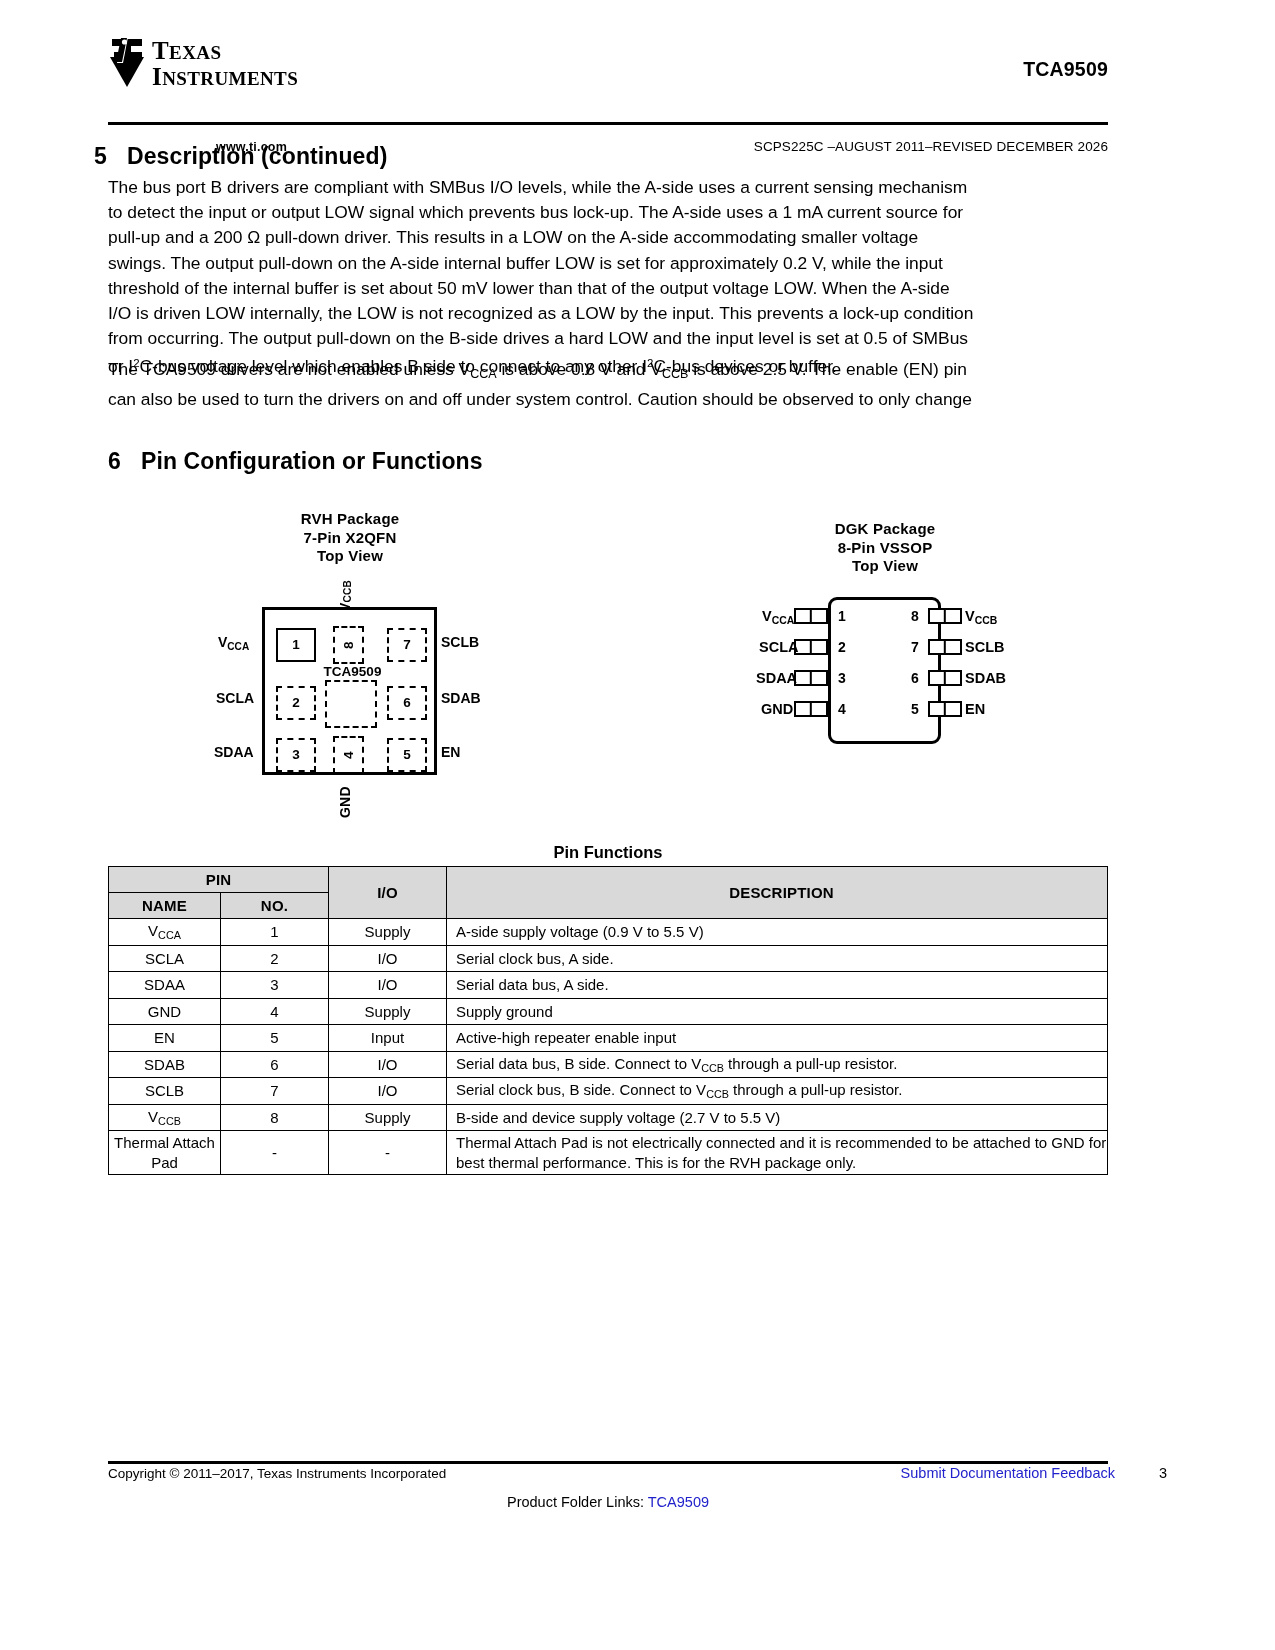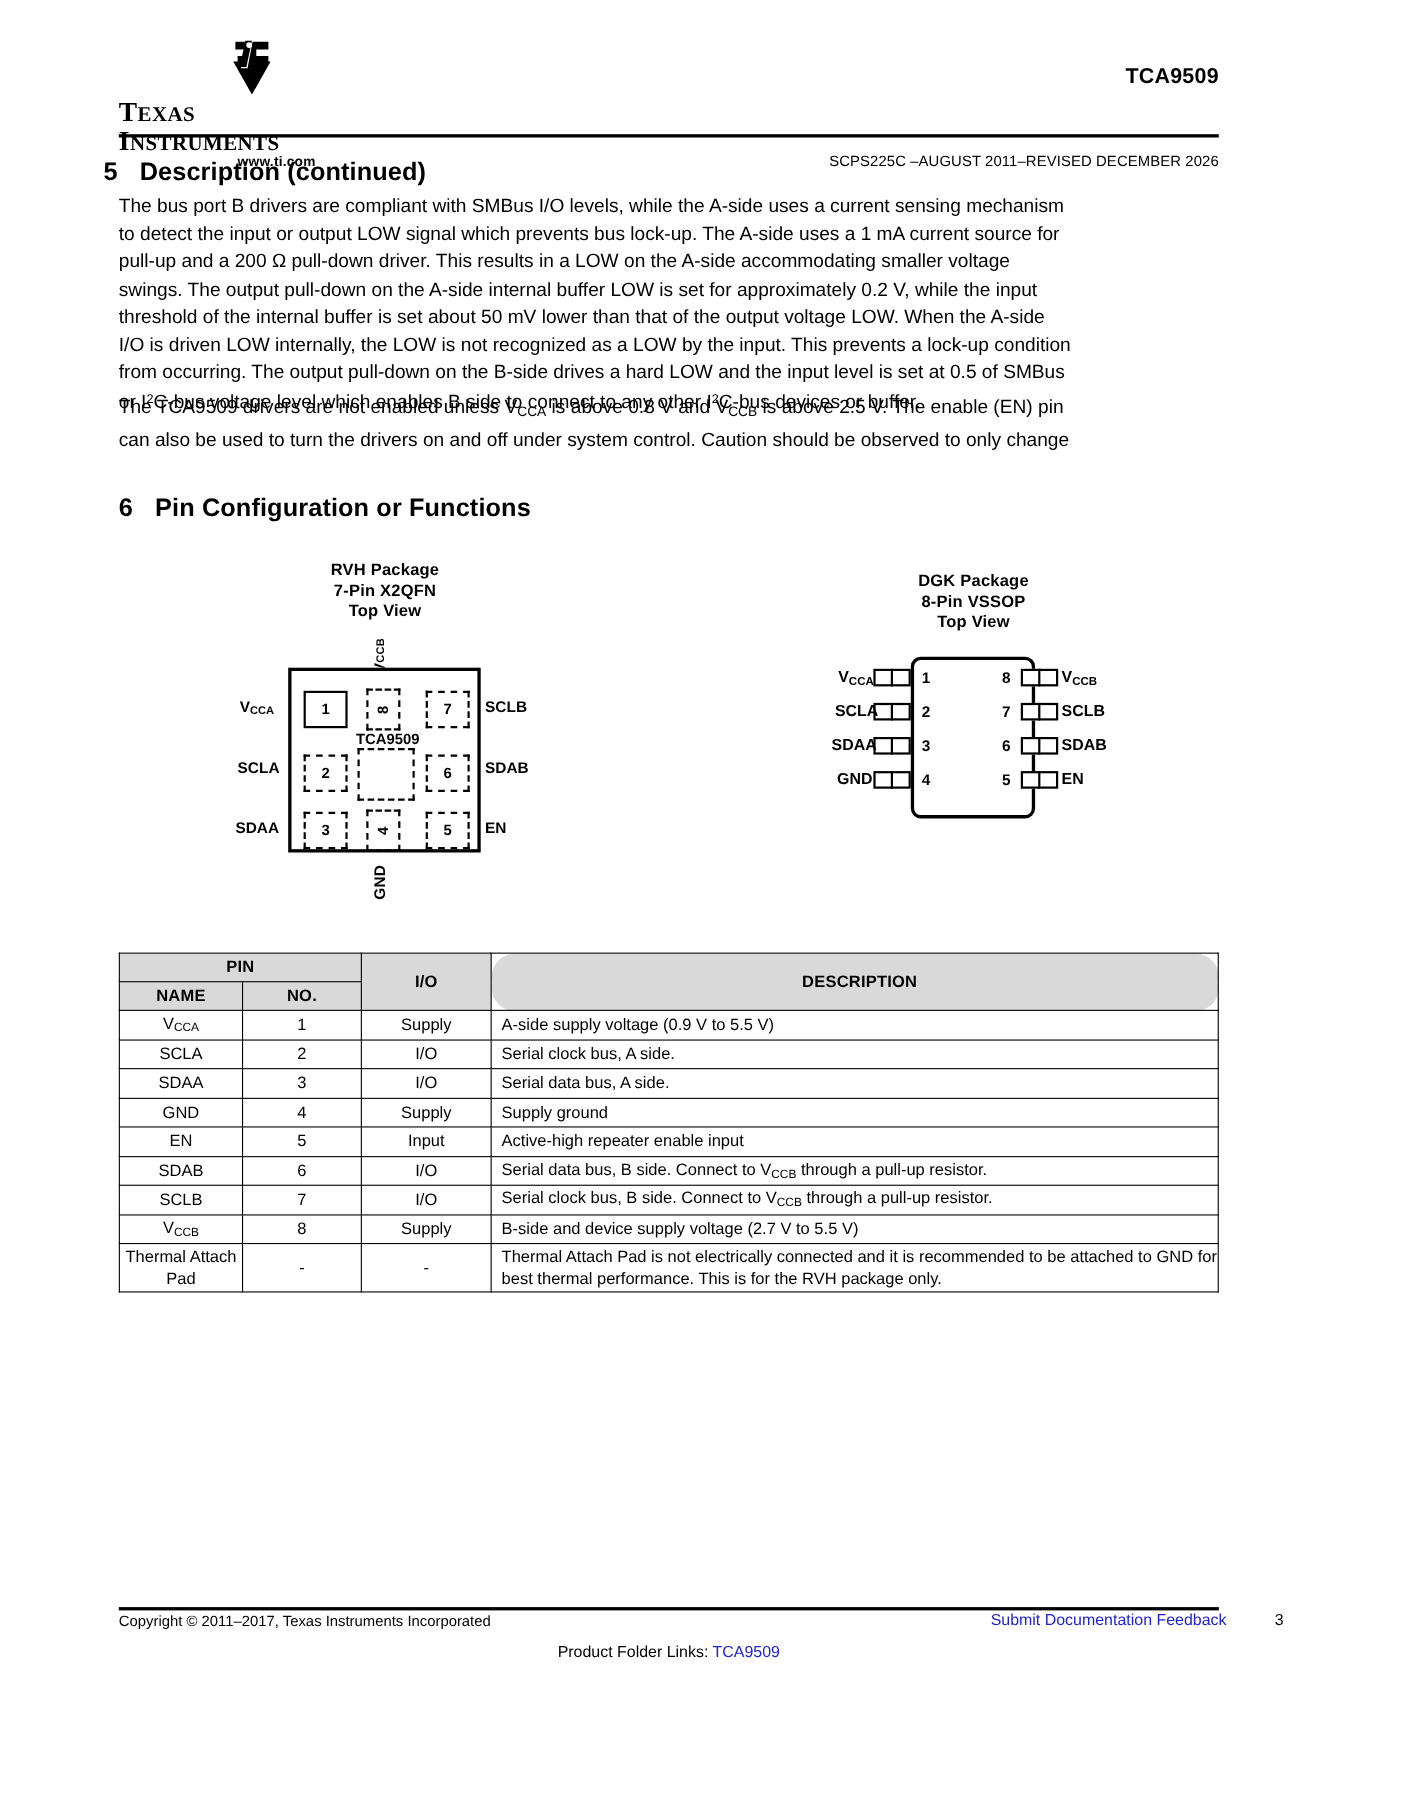--- a/index.html
+++ b/index.html
@@ -25,22 +25,21 @@
   .header {
     position: absolute;
     left: 108px; top: 36px;
     width: 1000px;
     height: 82px;
   }
   .ti-logo {
     position: absolute;
     left: 0; top: 0;
     display: flex;
-    align-items: flex-end;
-    flex-direction: column;
+    align-items: center;
   }
   .ti-mark { width: 38px; height: 52px; margin-right: 6px; }
   .ti-words { line-height: 1.0; padding-top: 2px; }
   .ti-words div {
     font-family: "Liberation Serif", serif;
     font-weight: bold;
     letter-spacing: 0.4px;
     color: #000;
   }
   .ti-texas { font-size: 25px; }
@@ -367,27 +366,28 @@
 
   <div class="pinnum" style="left:838px; top:608px;">1</div>
   <div class="pinnum" style="left:838px; top:639px;">2</div>
   <div class="pinnum" style="left:838px; top:670px;">3</div>
   <div class="pinnum" style="left:838px; top:701px;">4</div>
   <div class="pinnum" style="left:911px; top:608px;">8</div>
   <div class="pinnum" style="left:911px; top:639px;">7</div>
   <div class="pinnum" style="left:911px; top:670px;">6</div>
   <div class="pinnum" style="left:911px; top:701px;">5</div>
 
+  <div class="tbl-caption" style="top:843px;">Pin Functions</div>
 
   <table class="pinfn">
     <thead>
       <tr>
         <th colspan="2" class="c-name">PIN</th>
         <th rowspan="2" class="c-io">I/O</th>
-        <th rowspan="2" class="c-desc" style="text-align:center;border-radius:21px;">DESCRIPTION</th>
+        <th rowspan="2" class="c-desc" style="text-align:center;">DESCRIPTION</th>
       </tr>
       <tr>
         <th class="c-name">NAME</th>
         <th class="c-no">NO.</th>
       </tr>
     </thead>
     <tbody>
       <tr>
         <td class="c-name">V<sub>CCA</sub></td>
         <td class="c-no">1</td>

